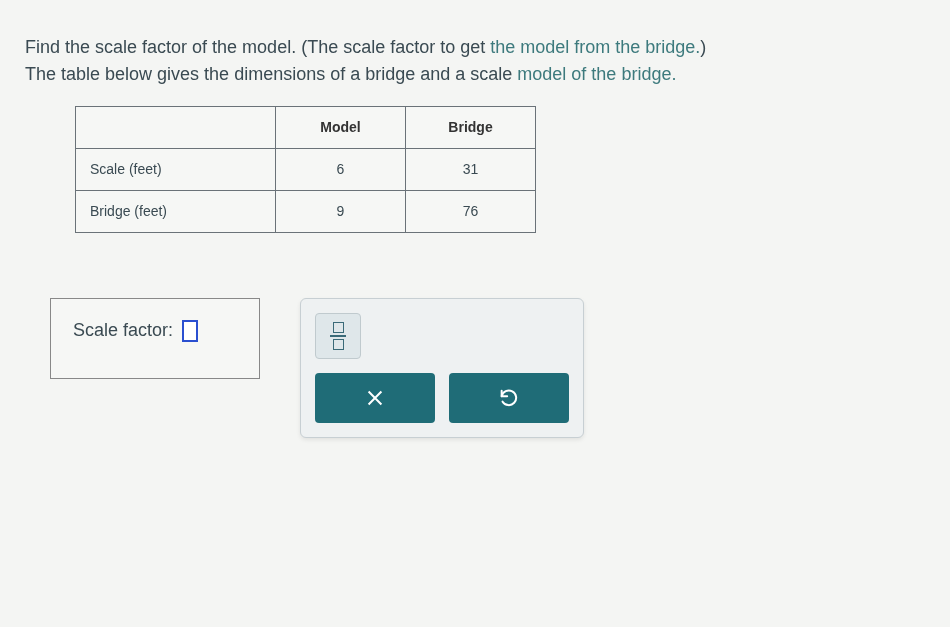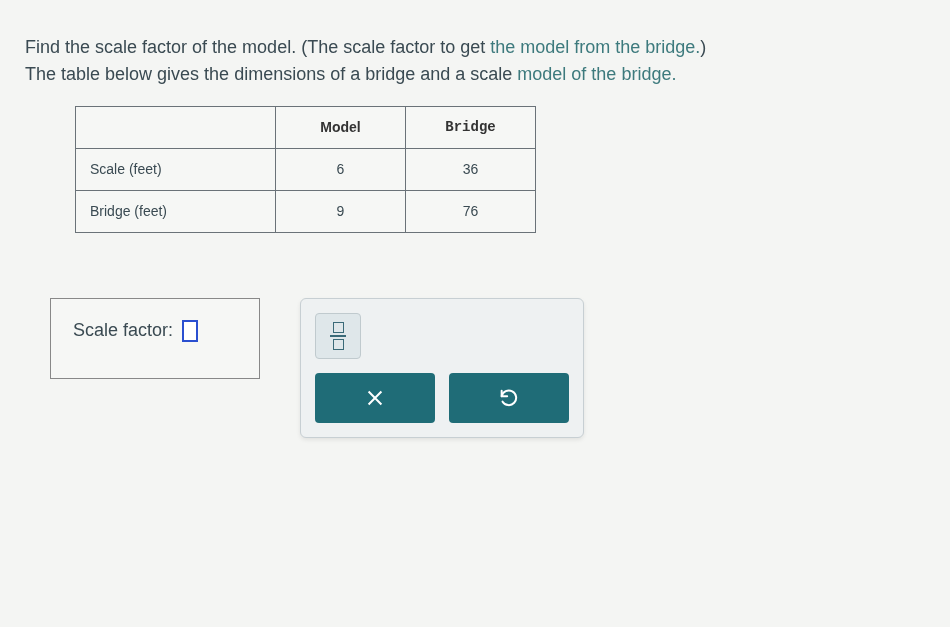--- a/index.html
+++ b/index.html
@@ -122,26 +122,26 @@
   <div>
     <span>The table below gives the dimensions of a bridge and a scale </span><span class="teal">model of the bridge.</span>
   </div>
 </div>
 
 <table class="data">
   <tbody>
       <tr>
     <th class="blank-head"></th>
     <th style="width:130px;">Model</th>
-    <th style="width:130px;font-family:Liberation Mono, monospace;">Bridge</th>
+    <th style="width:130px;">Bridge</th>
   </tr>
   <tr>
     <td class="rowlabel">Scale (feet)</td>
     <td>6</td>
-    <td>36</td>
+    <td>31</td>
   </tr>
   <tr>
     <td class="rowlabel">Bridge (feet)</td>
     <td>9</td>
     <td>76</td>
   </tr>
 </tbody>
   </table>
 
 <div class="answer-row">

